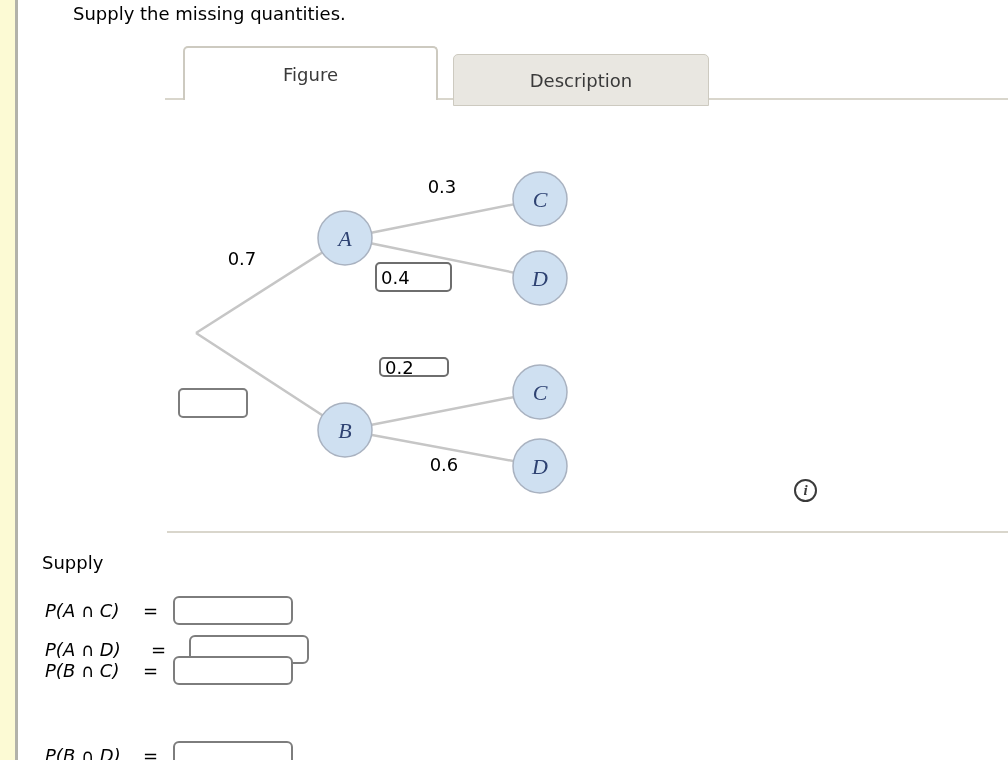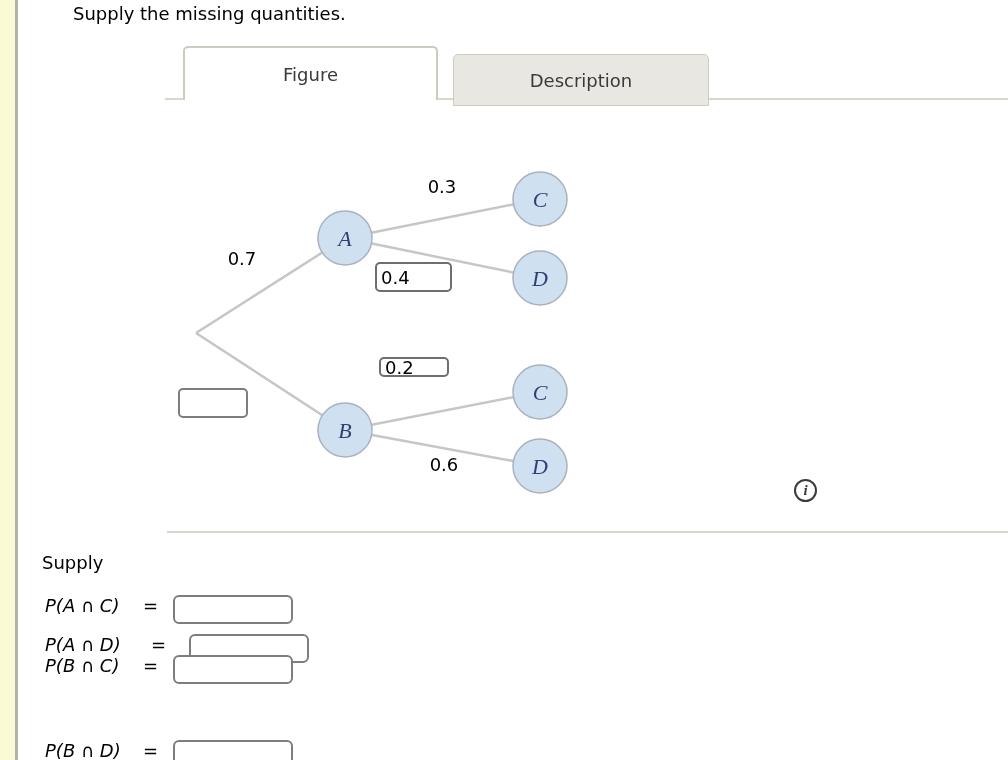--- a/index.html
+++ b/index.html
@@ -80,21 +80,21 @@
     font-family: "Liberation Serif", "DejaVu Serif", serif;
     font-style: italic; font-weight: bold; font-size: 15px; color: #3a3a3a;
     cursor: pointer; line-height: 1;
   }
   .outcome-heading {
     position: absolute; left: 42px; top: 552px;
     font-size: 18px; color: #000;
   }
   .outcome-row {
     position: absolute; left: 45px; height: 30px;
-    display: flex; align-items: flex-start;
+    display: flex; align-items: center;
   }
   .row-1 { top: 595px; } .row-2 { top: 634px; gap: 8px; }
   .row-3 { top: 655px; } .row-4 { top: 740px; }
   .outcome-label {
     font-style: italic; font-size: 18px; color: #000;
     width: 98px; white-space: nowrap; flex-shrink: 0;
   }
   .outcome-eq {
     font-size: 18px; color: #000; width: 30px; text-align: left; flex-shrink: 0;
   }

